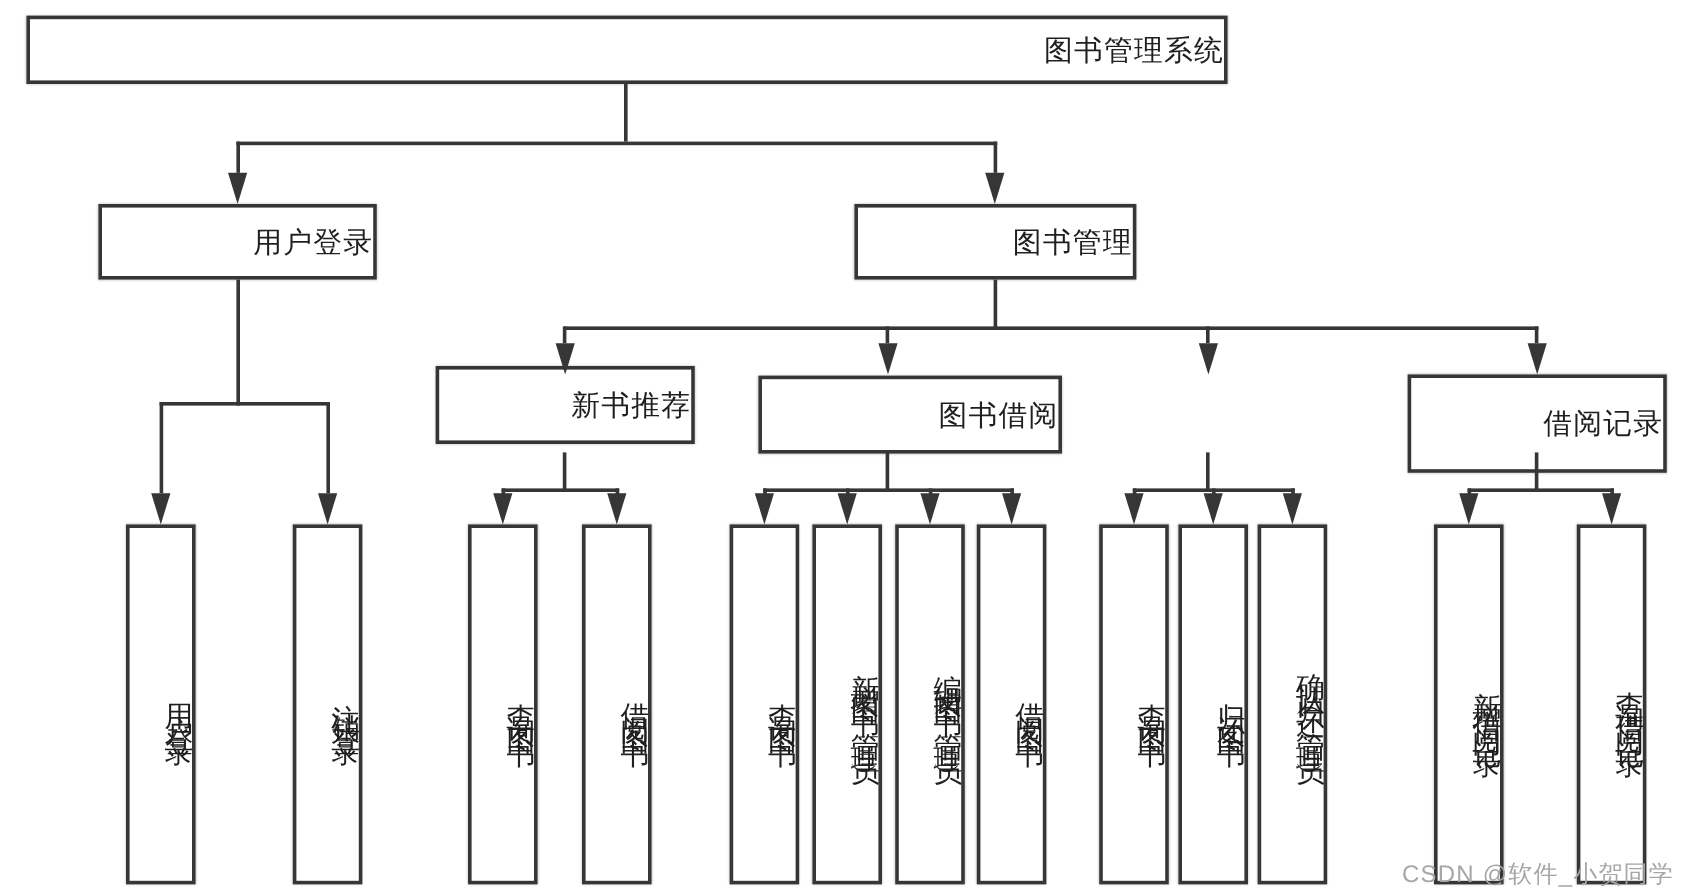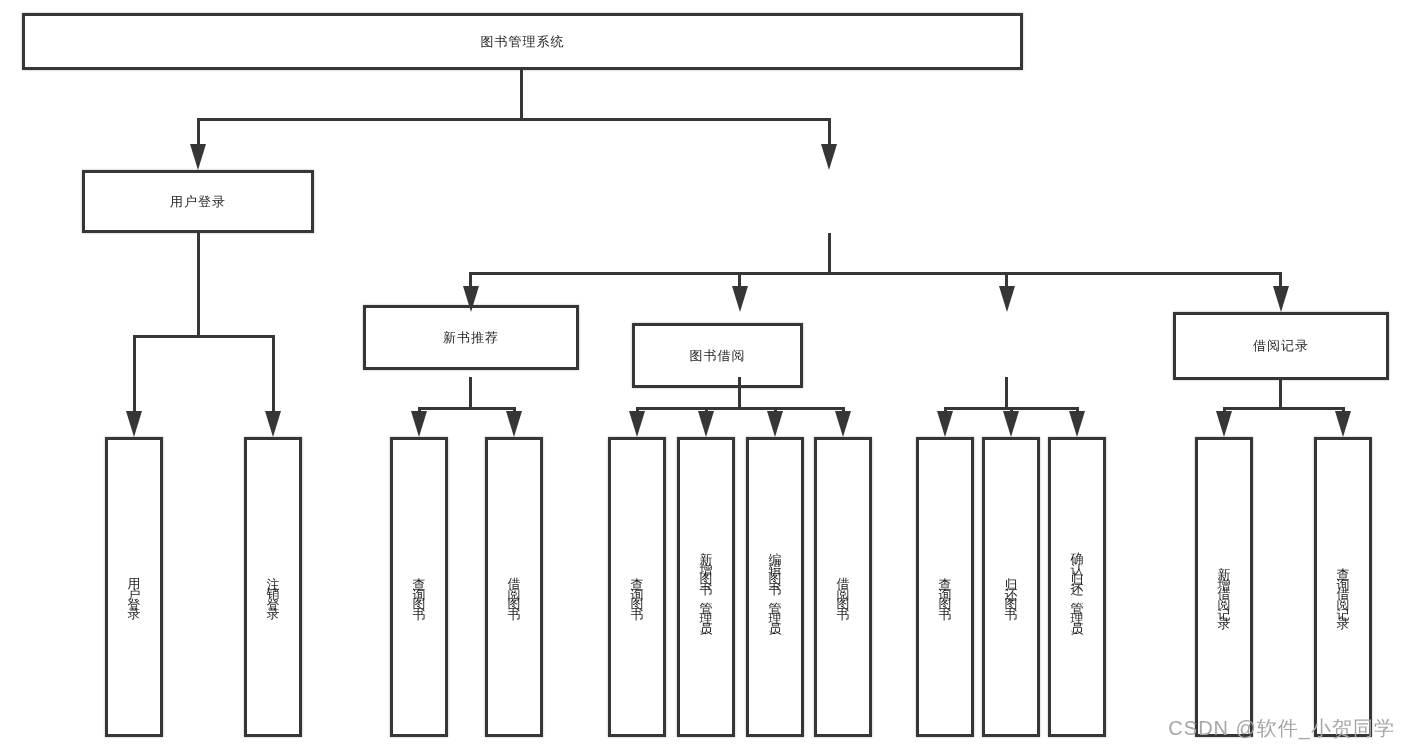--- a/index.html
+++ b/index.html
@@ -6,22 +6,22 @@
   .canvas{
     position:relative;width:1405px;height:747px;overflow:hidden;
     background:var(--background,#ffffff);
     font-family:"Liberation Sans","DejaVu Sans",sans-serif;
     color:var(--text,#1f1f1f);
   }
   .node{
     position:absolute;box-sizing:border-box;
     background:var(--box-bg,#ffffff);
     border:3px solid var(--box-border,#363636);
-    display:flex;align-items:center;justify-content:center;
-    font-size:13px;letter-spacing:1px;
+    display:flex;align-items:center;justify-content:flex-end;
+    font-size:24px;letter-spacing:1px;
     box-shadow:0 0 2px rgba(90,90,90,.45);
   }
   .node.vt span{
     writing-mode:vertical-rl;
     letter-spacing:10px;
     line-height:1;
     text-align:center;
   }
   .line{position:absolute;background:var(--line,#363636);}
   .hline{height:3px;}
@@ -44,28 +44,31 @@
 
 <div class="canvas">
 
   <div class="node" style="left:22px;top:13px;width:1001px;height:57px">
     <span>图书管理系统</span>
   </div>
 
   <div class="node" style="left:82px;top:170px;width:232px;height:63px">
     <span>用户登录</span>
   </div>
+  <div class="node" style="left:712px;top:170px;width:235px;height:63px">
+    <span>图书管理</span>
+  </div>
 
   <div class="node" style="left:363px;top:305px;width:216px;height:65px">
     <span>新书推荐</span>
   </div>
-  <div class="node" style="left:632px;top:323px;width:171px;height:65px">
+  <div class="node" style="left:632px;top:313px;width:253px;height:65px">
     <span>图书借阅</span>
   </div>
-  <div class="node" style="left:1173px;top:312px;width:216px;height:68px">
+  <div class="node" style="left:1173px;top:312px;width:216px;height:82px">
     <span>借阅记录</span>
   </div>
 
   <div class="node vt" style="left:105px;top:437px;width:58px;height:300px">
     <span>用户登录</span>
   </div>
   <div class="node vt" style="left:244px;top:437px;width:58px;height:300px">
     <span>注销登录</span>
   </div>
 

